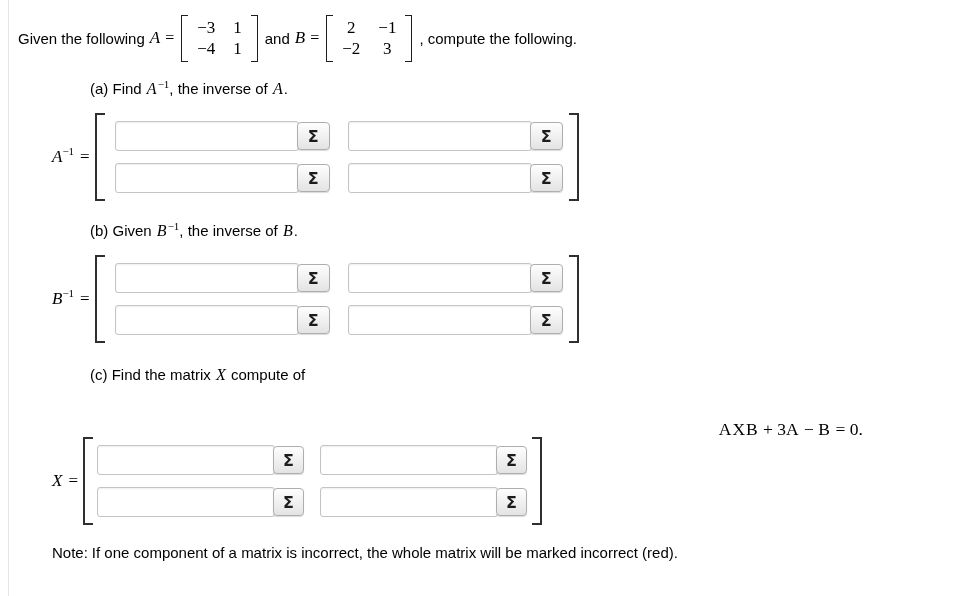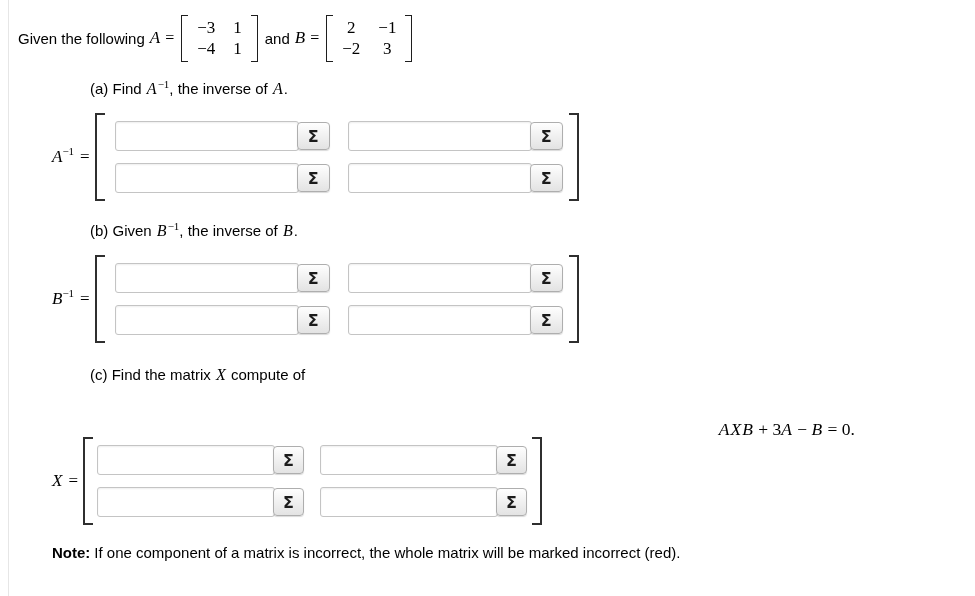--- a/index.html
+++ b/index.html
@@ -52,26 +52,26 @@
     font-family:"DejaVu Sans", sans-serif; font-weight:bold; font-size:16px; color:#1c1c1c;
     cursor:pointer;
   }
   
   .block-c .agrid { column-gap:16px; padding:8px 5px 8px 4px; }
   .block-c .cellgroup input { width:178px; }
   .block-c .sigma-btn { width:31px; }
 
   
   .equation { position:absolute; left:710px; top:398px; font-family:"Liberation Serif", serif; font-size:17.5px; white-space:pre; }
-  .eq-var { font-style:italic; letter-spacing:1px; }
+  .eq-var { letter-spacing:1px; }
   .eq-op  { font-style:normal; letter-spacing:0; }
 
   
   .note { position:absolute; left:52px; top:544px; font-size:15px; }
-  .note-label { font-weight:bold; margin-right:4px;text-align:center; }
+  .note-label { font-weight:normal; margin-right:4px;text-align:center; }
 </style>
 </head>
 <body>
 
 <div class="left-rule"></div>
 
 <div class="header">
   <span class="htext">Given the following</span>
   <span class="mvar">A</span>
   <span class="meq">=</span>
@@ -91,20 +91,21 @@
   <span class="mtx">
     <span class="mtx-bl"></span>
     <span class="mtx-grid">
       <span>2</span>
       <span>−1</span>
       <span>−2</span>
       <span>3</span>
     </span>
     <span class="mtx-br"></span>
   </span>
+  <span class="htext">, compute the following.</span>
 </div>
 
 <div class="pheading" style="top:80px;">
   <span>(a) Find </span><span class="mvar">A</span><sup class="msup">−1</sup><span>, the inverse of </span><span class="mvar">A</span><span>.</span>
 </div>
 
 <div class="ansblock" style="top:113px;">
   <span class="anslabel"><span>A</span><sup class="msup">−1</sup><span class="eqsign">=</span></span>
   <span class="abr-l"></span>
   <span class="agrid">

